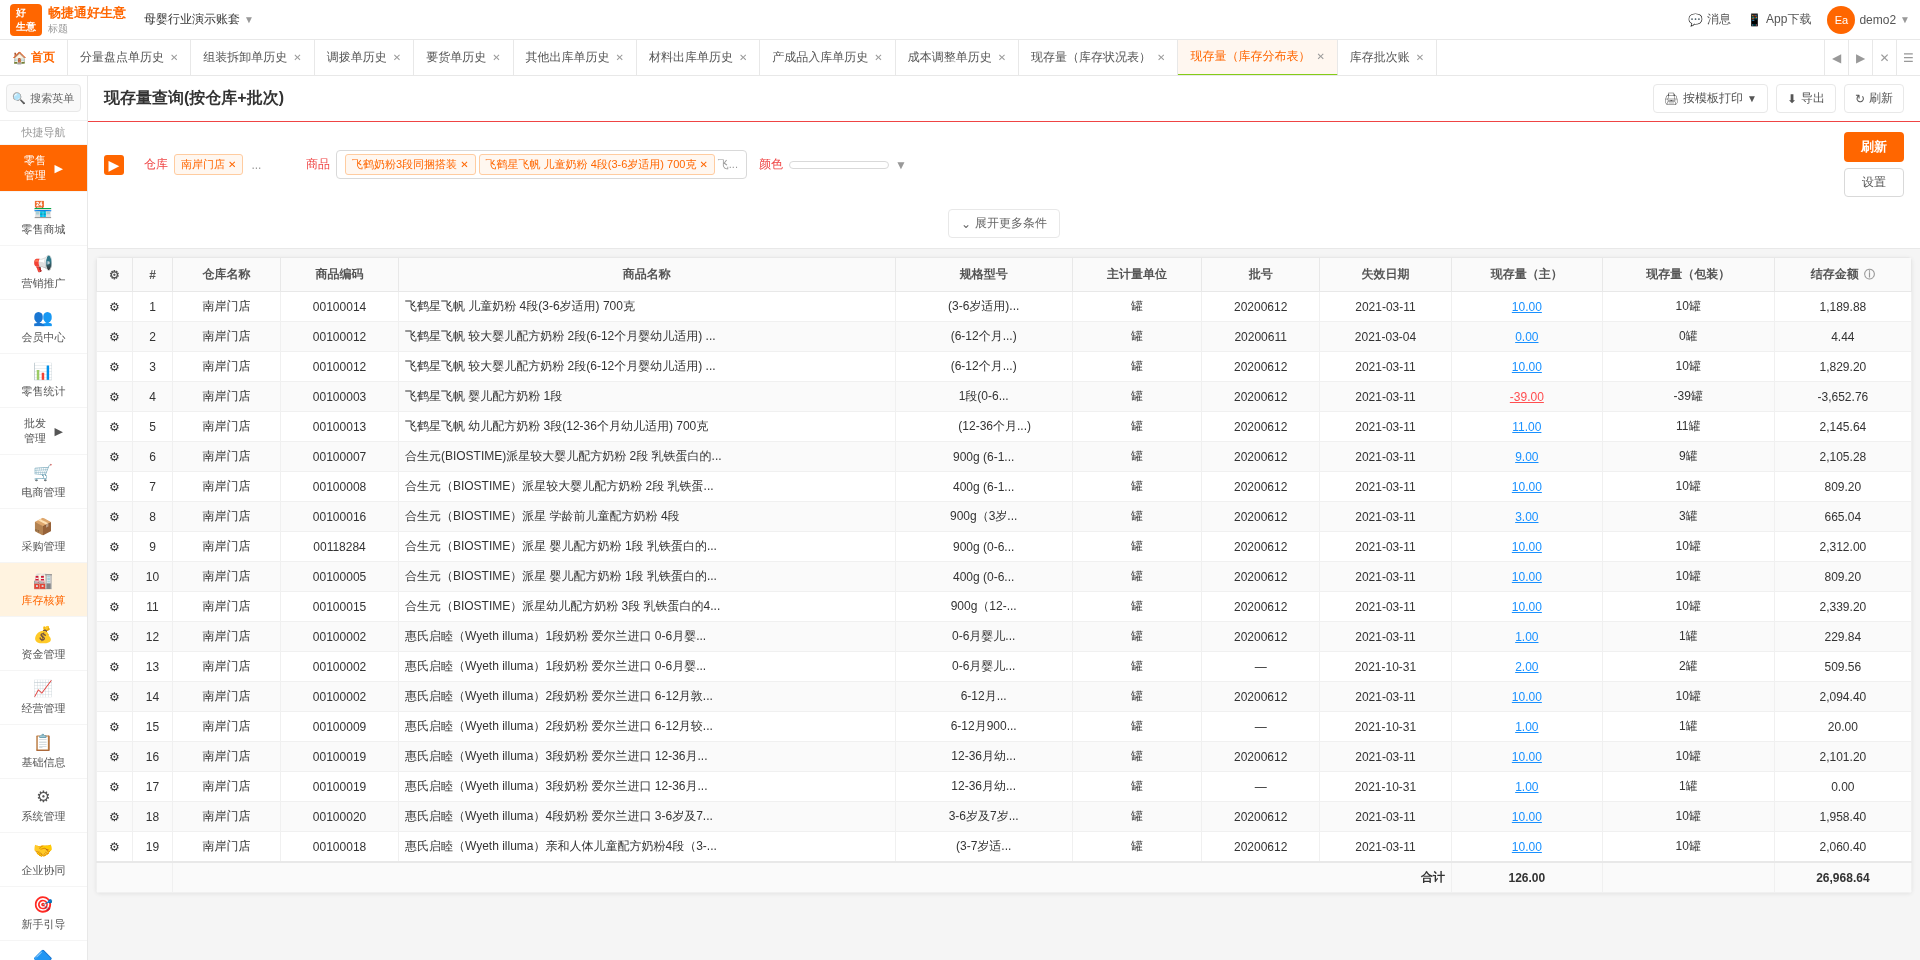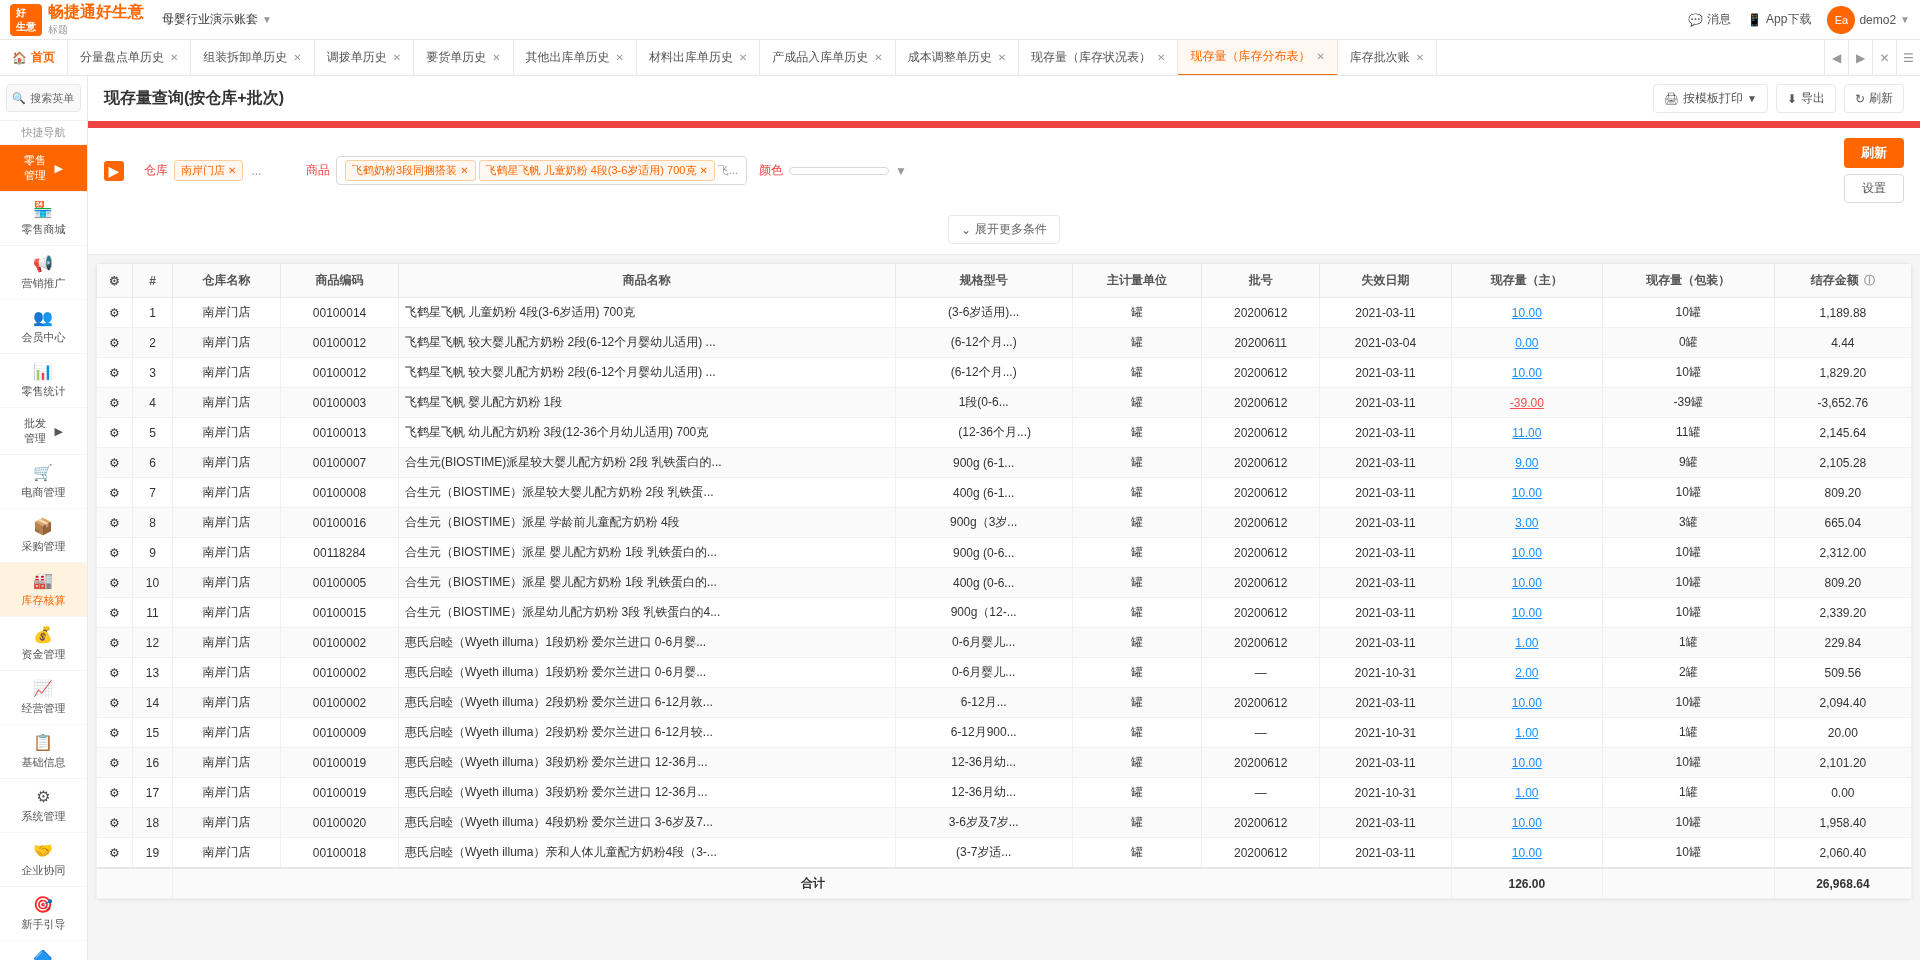--- a/index.html
+++ b/index.html
@@ -38,21 +38,21 @@
       align-items: center;
       gap: 4px;
       border-right: 1px solid #e8e8e8;
       cursor: pointer;
       white-space: nowrap;
       font-size: 12px;
       color: #555;
       flex-shrink: 0;
     }
     .tab-item.home { color: #ff6600; font-weight: bold; }
-    .tab-item.active { background: #fff7f0; color: #ff6600; border-bottom: 2px solid #f97316; }
+    .tab-item.active { background: #fff7f0; color: #ff6600; border-bottom: 2px solid #84cc16; }
     .tab-close { color: #999; font-size: 10px; cursor: pointer; margin-left: 2px; }
     .tab-nav-btns { display: flex; align-items: center; margin-left: auto; }
     .tab-nav-btn { width: 24px; height: 36px; display: flex; align-items: center; justify-content: center; cursor: pointer; color: #999; border-left: 1px solid #e8e8e8; font-size: 12px; }
 
     
     .main-layout { display: flex; height: calc(960px - 76px); }
 
     
     .sidebar {
       width: 88px;
@@ -97,21 +97,21 @@
     
     .content-area { flex: 1; display: flex; flex-direction: column; overflow: hidden; background: #f5f5f5; }
 
     
     .page-header {
       background: #fff;
       padding: 8px 16px;
       display: flex;
       align-items: center;
       justify-content: space-between;
-      border-bottom: 7px solid #ef4444;
+      border-bottom: 1px solid #ef4444;
     }
     .page-title { font-size: 16px; font-weight: bold; color: #333; }
     .page-actions { display: flex; align-items: center; gap: 8px; }
     .btn-print { display: flex; align-items: center; gap: 4px; padding: 5px 10px; border: 1px solid #e8e8e8; border-radius: 4px; background: #fff; cursor: pointer; font-size: 12px; color: #555; }
     .btn-export { display: flex; align-items: center; gap: 4px; padding: 5px 10px; border: 1px solid #e8e8e8; border-radius: 4px; background: #fff; cursor: pointer; font-size: 12px; color: #555; }
     .btn-refresh { display: flex; align-items: center; gap: 4px; padding: 5px 10px; border: 1px solid #e8e8e8; border-radius: 4px; background: #fff; cursor: pointer; font-size: 12px; color: #555; }
 
     
     .filter-bar {
       background: #fff;
@@ -187,21 +187,21 @@
     .color-filter-arrow { color: #999; font-size: 12px; cursor: pointer; }
     .info-icon { font-size: 11px; color: #999; cursor: pointer; margin-left: 2px; }
   </style>
 </head>
 <body>
 
 <div class="top-bar">
   <div class="logo-area">
     <div class="logo-icon">好<br>生意</div>
     <div>
-      <div style="font-size:16px;color:#ff6600;font-weight:bold;">畅捷通好生意</div>
+      <div style="font-size:13px;color:#ff6600;font-weight:bold;">畅捷通好生意</div>
       <div style="font-size:10px;color:#999;">标题</div>
     </div>
     <div style="display:flex;align-items:center;gap:4px;margin-left:12px;cursor:pointer;">
       <span style="font-size:12px;color:#333;">母婴行业演示账套</span>
       <span class="dropdown-arrow">▼</span>
     </div>
   </div>
   <div class="top-right">
     <div class="top-right-item">
       <span>💬</span>
@@ -717,21 +717,21 @@
     <td>20200612</td>
     <td>2021-03-11</td>
     <td><span class="link-value ">10.00</span></td>
     <td class="">10罐</td>
     <td class="">2,060.40</td>
   </tr>
           </tbody>
         <tfoot>
           <tr class="footer-row">
             <td colspan="2"></td>
-            <td colspan="7" style="text-align:center;padding-left:8px;">合计</td>
+            <td colspan="7" style="text-align:right;padding-left:8px;">合计</td>
             <td>126.00</td>
             <td></td>
             <td>26,968.64</td>
           </tr>
         </tfoot>
       </table>
     </div>
 
   </div>
 </div>

